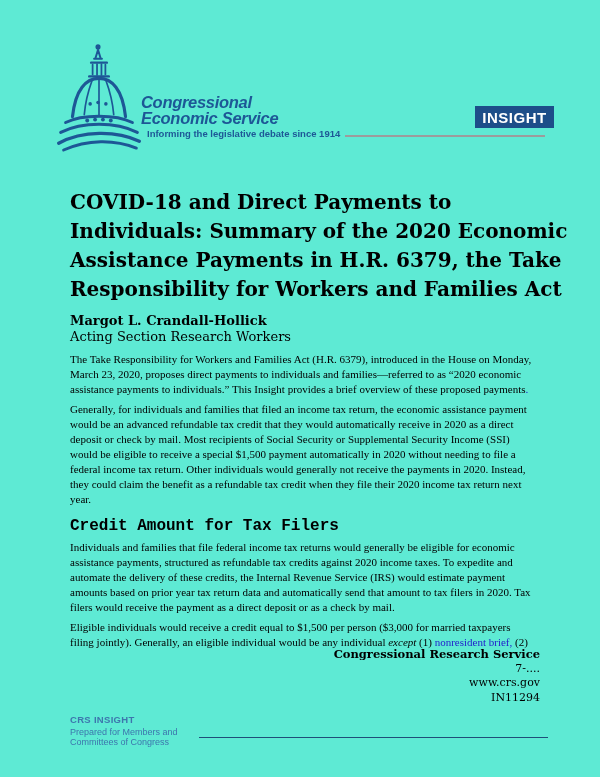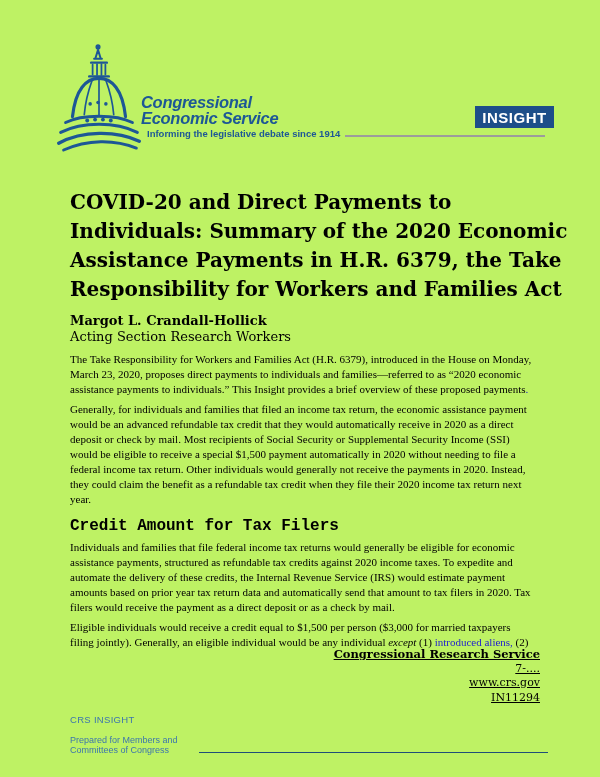--- a/index.html
+++ b/index.html
@@ -1,17 +1,17 @@
 <!DOCTYPE html>
 <html><head>
 <meta charset="utf-8">
 <style>
   html,body { margin:0; padding:0; background:#ffffff; }
   .page {
-    position:relative; width:600px; height:777px; background:#bef264;
+    position:relative; width:600px; height:777px; background:#5eead4;
     font-family:"Liberation Serif", serif; color:#000; overflow:hidden;
     margin:0 auto;
   }
 
   
   .dome { position:absolute; left:57px; top:42px; width:84px; height:110px; }
   .wordmark {
     position:absolute; left:141px; top:95px; color:#1d5796;
     font-family:"Liberation Sans", sans-serif; font-weight:bold; font-style:italic;
     font-size:16.5px; line-height:15.5px; letter-spacing:-0.3px; white-space:nowrap;
@@ -54,30 +54,30 @@
     font-size:16px; line-height:20px;
   }
   p.after-heading { margin-top:4px; }
   .link { color:#2222cc; text-decoration:none; }
   .link-dot { color:#2222cc; }
   em { font-style:italic; }
 
   
   .footer-right {
     position:absolute; right:60px; top:647px; text-align:right;
-    font-family:"DejaVu Serif", serif; font-size:11px; line-height:14.5px;text-decoration:underline;
+    font-family:"DejaVu Serif", serif; font-size:11px; line-height:14.5px;
   }
   .fr-org { font-weight:bold; font-size:11.5px; }
   .footer-left {
     position:absolute; left:70px; top:715px; width:478px;
     font-family:"Liberation Sans", sans-serif; font-size:9px; line-height:10.5px;
     color:#3d76ad;
   }
-  .fl-brand { font-weight:normal; font-size:9.5px; letter-spacing:0.3px; margin-bottom:9px; }
-  .fl-row { display:flex; align-items:flex-end;gap:24px; }
+  .fl-brand { font-weight:bold; font-size:9.5px; letter-spacing:0.3px; margin-bottom:1px; }
+  .fl-row { display:flex; align-items:flex-start;gap:24px; }
   .fl-row span:first-child { white-space:nowrap; }
   .rule-navy { flex:1; border-bottom:1.5px solid #1f4e79; margin:0 0 3px 6px; }
 </style>
 </head>
 <body>
 
 <div class="page">
 
   <svg class="dome" viewBox="0 0 84 112" xmlns="http://www.w3.org/2000/svg">
     <g fill="none" stroke="#1d5796" stroke-linecap="round">
@@ -111,38 +111,38 @@
 
   <div class="tagline-row">
     <span class="tagline">Informing the legislative debate since 1914</span>
     <span class="rule-gray"></span>
   </div>
 
   <div class="badge">INSIGHT</div>
 
   <main class="content">
     <h1>
-      <div>COVID-20 and Direct Payments to</div>
+      <div>COVID-18 and Direct Payments to</div>
       <div>Individuals: Summary of the 2020 Economic</div>
       <div>Assistance Payments in H.R. 6379, the Take</div>
       <div>Responsibility for Workers and Families Act</div>
     </h1>
 
     <div class="author">Margot L. Crandall-Hollick</div>
     <div class="role">Acting Section Research Workers</div>
 
     <p class="first"><span>The Take Responsibility for Workers and Families Act (H.R. 6379), introduced in the House on Monday, March 23, 2020, proposes direct payments to individuals and families—referred to as “2020 economic assistance payments to individuals.” This Insight provides a brief overview of these proposed payments</span><span class="link-dot">.</span></p>
 
     <p>Generally, for individuals and families that filed an income tax return, the economic assistance payment would be an advanced refundable tax credit that they would automatically receive in 2020 as a direct deposit or check by mail. Most recipients of Social Security or Supplemental Security Income (SSI) would be eligible to receive a special $1,500 payment automatically in 2020 without needing to file a federal income tax return. Other individuals would generally not receive the payments in 2020. Instead, they could claim the benefit as a refundable tax credit when they file their 2020 income tax return next year.</p>
 
     <h2>Credit Amount for Tax Filers</h2>
 
     <p class="after-heading">Individuals and families that file federal income tax returns would generally be eligible for economic assistance payments, structured as refundable tax credits against 2020 income taxes. To expedite and automate the delivery of these credits, the Internal Revenue Service (IRS) would estimate payment amounts based on prior year tax return data and automatically send that amount to tax filers in 2020. Tax filers would receive the payment as a direct deposit or as a check by mail.</p>
 
-    <p><span>Eligible individuals would receive a credit equal to $1,500 per person ($3,000 for married taxpayers filing jointly). Generally, an eligible individual would be any individual </span><em>except</em><span> (1) </span><a class="link" href="#">introduced aliens,</a><span> (2)</span></p>
+    <p><span>Eligible individuals would receive a credit equal to $1,500 per person ($3,000 for married taxpayers filing jointly). Generally, an eligible individual would be any individual </span><em>except</em><span> (1) </span><a class="link" href="#">nonresident brief,</a><span> (2)</span></p>
   </main>
 
   <div class="footer-right">
     <div class="fr-org">Congressional Research Service</div>
     <div>7-....</div>
     <div>www.crs.gov</div>
     <div>IN11294</div>
   </div>
 
   <div class="footer-left">

